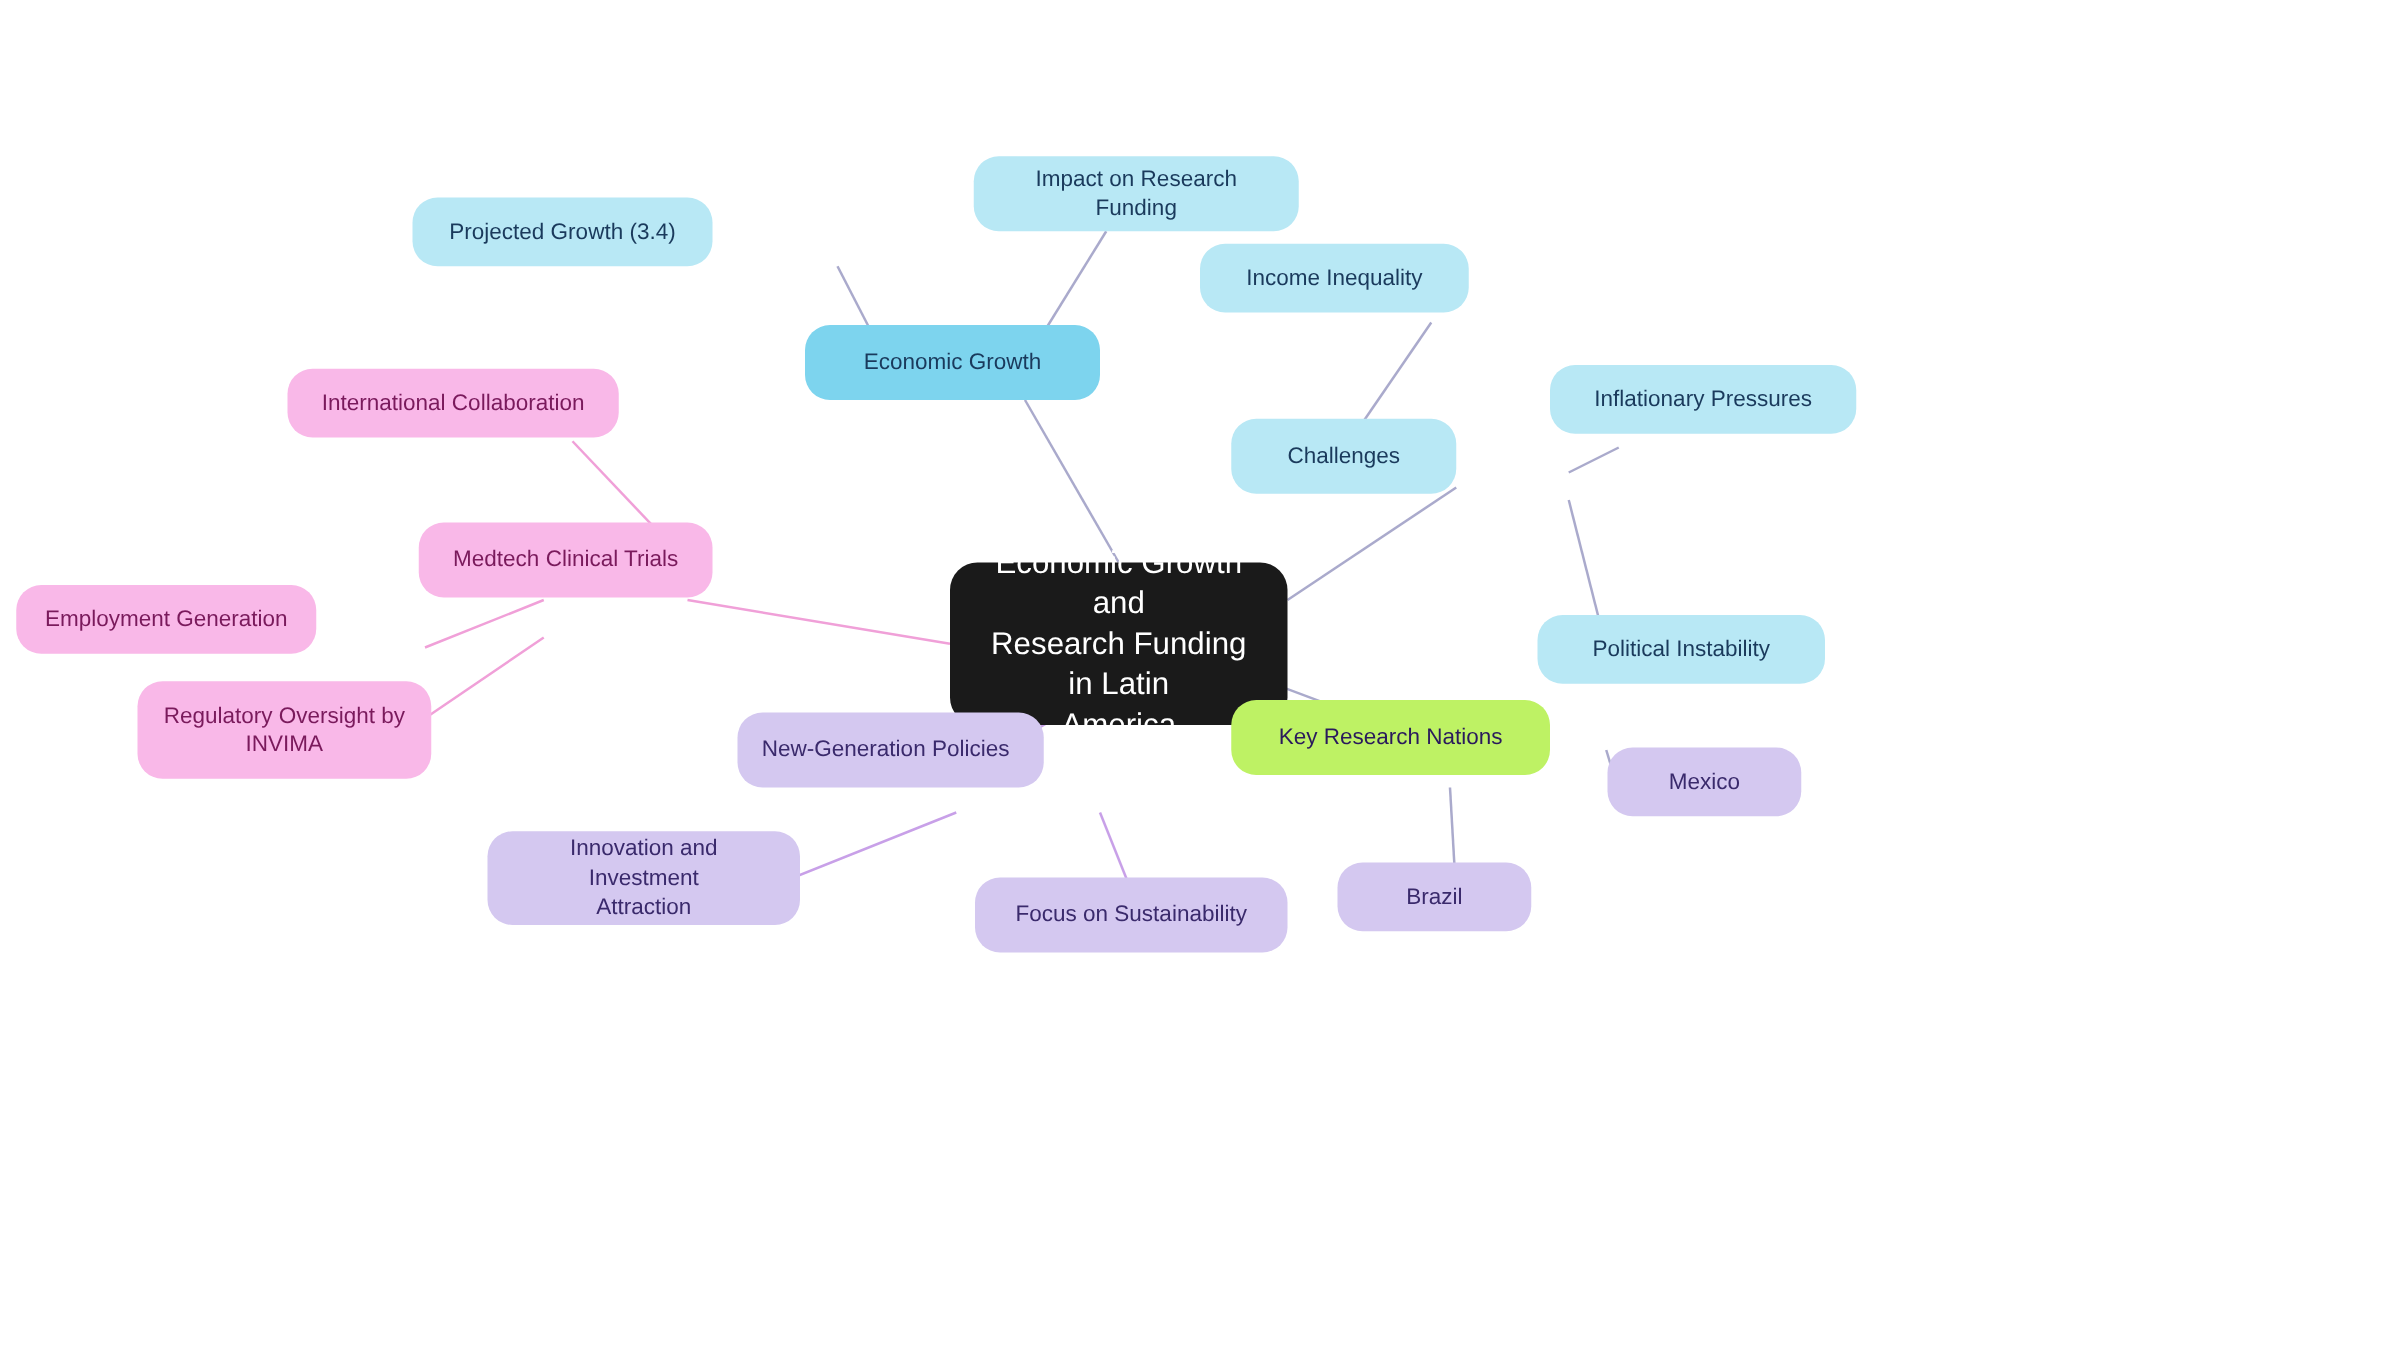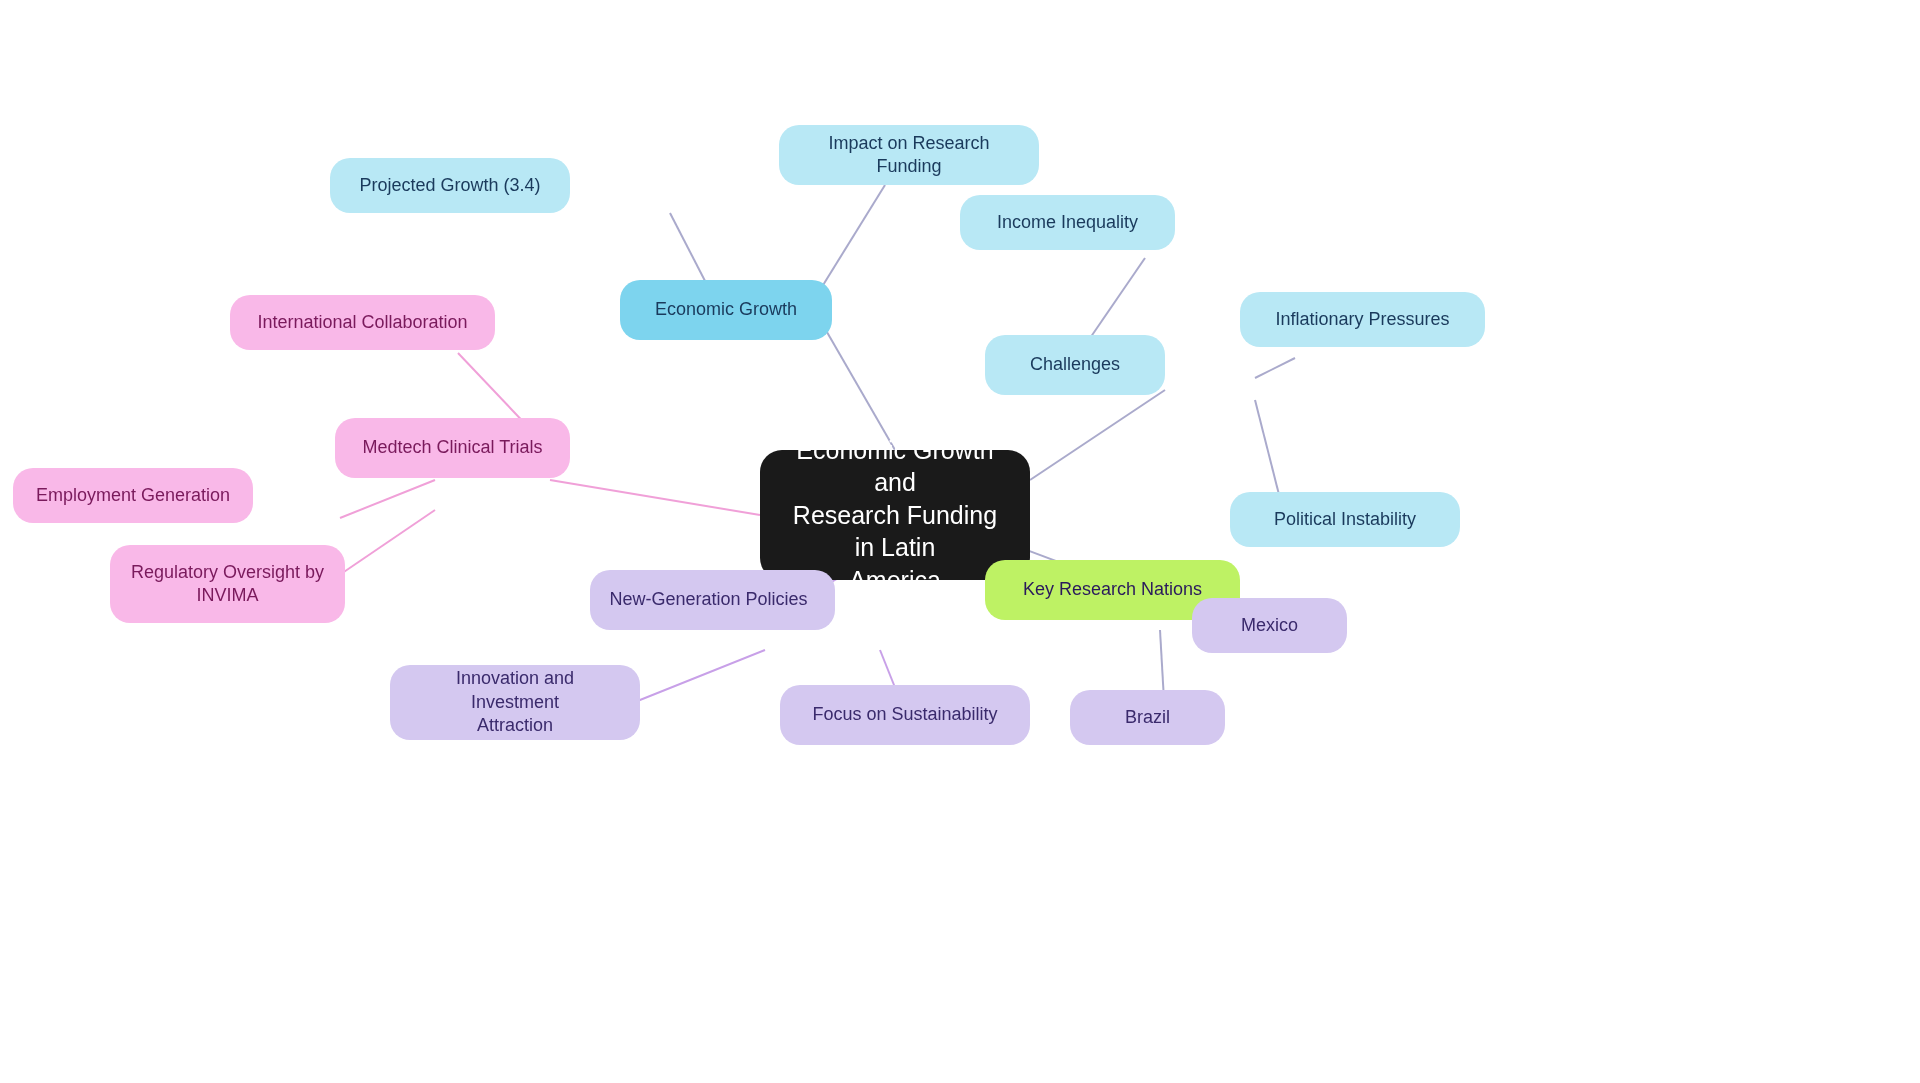--- a/index.html
+++ b/index.html
@@ -101,21 +101,21 @@
 
   <line x1="880" y1="650" x2="910" y2="725" stroke="#c8a0e8" stroke-width="2"></line>
 </svg>
 
 <div class="node node-center" style="left:760px; top:450px; width:270px; height:130px;">
   <span style="white-space:pre-line;">Economic Growth and
 Research Funding in Latin
 America</span>
 </div>
 
-<div class="node node-blue-dark" style="left:620px; top:260px; width:212px; height:60px;margin-top:20px;">
+<div class="node node-blue-dark" style="left:644px; top:260px; width:236px; height:60px;">
   <span>Economic Growth</span>
 </div>
 
 <div class="node node-blue" style="left:755px; top:125px; width:260px; height:60px;margin-left:24px;">
   <span>Impact on Research Funding</span>
 </div>
 
 <div class="node node-blue" style="left:330px; top:158px; width:240px; height:55px;">
   <span>Projected Growth (3.4)</span>
 </div>
@@ -150,32 +150,32 @@
 
 <div class="node node-pink" style="left:110px; top:545px; width:235px; height:78px;">
   <span style="white-space:pre-line;">Regulatory Oversight by
 INVIMA</span>
 </div>
 
 <div class="node node-lavender-dark" style="left:985px; top:560px; width:255px; height:60px;">
   <span>Key Research Nations</span>
 </div>
 
-<div class="node node-lavender" style="left:1192px; top:598px; width:155px; height:55px;">
+<div class="node node-lavender" style="left:1286px; top:598px; width:155px; height:55px;">
   <span>Mexico</span>
 </div>
 
 <div class="node node-lavender" style="left:1070px; top:690px; width:155px; height:55px;">
   <span>Brazil</span>
 </div>
 
 <div class="node node-lavender" style="left:590px; top:570px; width:245px; height:60px;padding-left:12px;">
   <span>New-Generation Policies</span>
 </div>
 
 <div class="node node-lavender" style="left:390px; top:665px; width:250px; height:75px;text-align:center;">
   <span style="white-space:pre-line;">Innovation and Investment
 Attraction</span>
 </div>
 
-<div class="node node-lavender" style="left:780px; top:685px; width:250px; height:60px;">
+<div class="node node-lavender" style="left:780px; top:702px; width:250px; height:60px;">
   <span>Focus on Sustainability</span>
 </div>
 
 </body></html>

